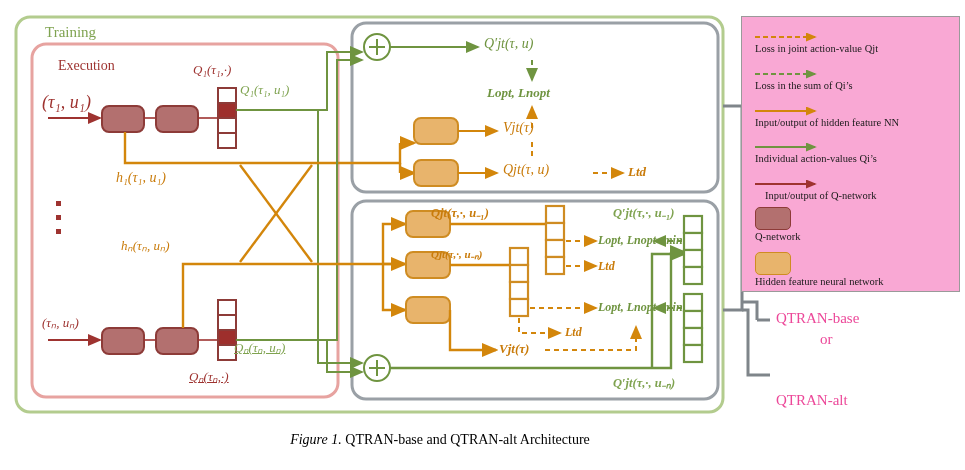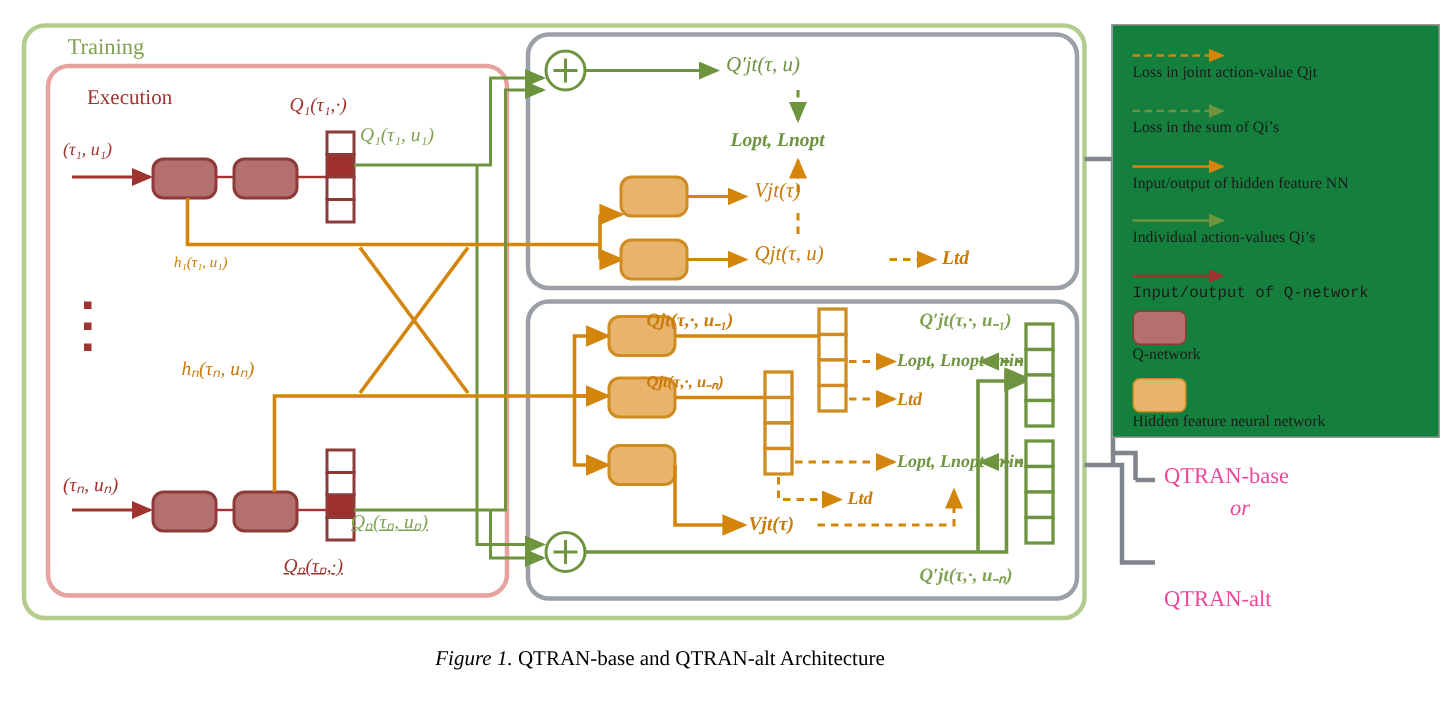--- a/index.html
+++ b/index.html
@@ -10,21 +10,21 @@
        font-family:"Liberation Serif",serif;font-size:14px;color:#000;}
   .cap i{font-style:italic;}
   .lbl{position:absolute;font-family:"Liberation Serif",serif;white-space:nowrap;}
   .it{font-style:italic;}
   .bo{font-weight:bold;}
   .green{color:#6f9440;}
   .dorange{color:#c97b0a;}
   .red{color:#9e3330;}
   .tgreen{color:#7fa350;}
   .legbox{position:absolute;left:741px;top:16px;width:217px;height:274px;
-          border:1px solid #9a9a9a;background:#15803d;}
+          border:1px solid #9a9a9a;background:#f9a8d4;}
   .legtxt{position:absolute;font-family:"Liberation Serif",serif;font-size:10.5px;color:#1a1a1a;white-space:nowrap;}
   .swatchQ{position:absolute;width:34px;height:21px;border-radius:5px;
            background:#b3706f;border:1.6px solid #8d3b38;}
   .swatchH{position:absolute;width:34px;height:21px;border-radius:5px;
            background:#e8b46c;border:1.6px solid #cf8c22;}
   .brlbl{position:absolute;font-family:"Liberation Serif",serif;font-size:15px;color:#ec4899;}
 </style>
 </head>
 <body>
 
@@ -170,24 +170,24 @@
   <path d="M723 106 L742 106" fill="none" stroke="#7f858a" stroke-width="3"></path>
   <path d="M742 106 L742 310 L723 310" fill="none" stroke="#7f858a" stroke-width="3"></path>
   <path d="M742 302 L757 302 L757 320" fill="none" stroke="#7f858a" stroke-width="3"></path>
   <path d="M757 320 L770 320" fill="none" stroke="#7f858a" stroke-width="3"></path>
   <path d="M742 310 L748 310 L748 375 L770 375" fill="none" stroke="#7f858a" stroke-width="3"></path>
 </svg>
 
 <div class="lbl tgreen" style="left:45px;top:24px;font-size:15px;">Training</div>
 <div class="lbl red" style="left:58px;top:58px;font-size:14px;">Execution</div>
 
-<div class="lbl red it" style="left:42px;top:92px;font-size:12px;text-align:right;">(τ₁, u₁)</div>
+<div class="lbl red it" style="left:42px;top:92px;font-size:18px;text-align:right;">(τ₁, u₁)</div>
 <div class="lbl red it" style="left:193px;top:62px;font-size:13px;">Q₁(τ₁,·)</div>
 <div class="lbl tgreen it" style="left:240px;top:82px;font-size:13px;text-align:right;">Q₁(τ₁, u₁)</div>
-<div class="lbl dorange it" style="left:116px;top:170px;font-size:10px;">h₁(τ₁, u₁)</div>
+<div class="lbl dorange it" style="left:116px;top:170px;font-size:14px;">h₁(τ₁, u₁)</div>
 
 <div class="lbl red it" style="left:42px;top:313px;font-size:13px;">(τₙ, uₙ)</div>
 <div class="lbl red it" style="left:189px;top:367px;font-size:13px;text-decoration:underline;">Qₙ(τₙ,·)</div>
 <div class="lbl tgreen it" style="left:234px;top:338px;font-size:13px;text-decoration:underline;">Qₙ(τₙ, uₙ)</div>
 <div class="lbl dorange it" style="left:121px;top:236px;font-size:13px;">hₙ(τₙ, uₙ)</div>
 
 <div class="lbl green it" style="left:484px;top:36px;font-size:14px;text-align:right;">Q′jt(τ, u)</div>
 <div class="lbl green it bo" style="left:487px;top:85px;font-size:13px;">Lopt, Lnopt</div>
 <div class="lbl dorange it" style="left:503px;top:120px;font-size:14px;">Vjt(τ)</div>
 <div class="lbl dorange it" style="left:503px;top:162px;font-size:14px;">Qjt(τ, u)</div>
@@ -222,27 +222,27 @@
     <line x1="13" y1="130" x2="73" y2="130" stroke="#6f9440" stroke-width="1.8" marker-end="url(#lg)"></line>
     <line x1="13" y1="167" x2="73" y2="167" stroke="#9e3330" stroke-width="1.8" marker-end="url(#lr)"></line>
   </svg>
   <div class="swatchQ" style="left:13px;top:190px;"></div>
   <div class="swatchH" style="left:13px;top:235px;"></div>
 
   <div class="legtxt" style="left:13px;top:26px;">Loss in joint action-value Qjt</div>
   <div class="legtxt" style="left:13px;top:63px;">Loss in the sum of Qi’s</div>
   <div class="legtxt" style="left:13px;top:100px;">Input/output of hidden feature NN</div>
   <div class="legtxt" style="left:13px;top:136px;">Individual action-values Qi’s</div>
-  <div class="legtxt" style="left:13px;top:173px;font-family:Liberation Mono, monospace;">Input/output of Q-network</div>
+  <div class="legtxt" style="left:23px;top:173px;">Input/output of Q-network</div>
   <div class="legtxt" style="left:13px;top:214px;">Q-network</div>
   <div class="legtxt" style="left:13px;top:259px;">Hidden feature neural network</div>
 </div>
 
 <div class="brlbl" style="left:776px;top:310px;">QTRAN-base</div>
-<div class="brlbl" style="left:820px;top:331px;font-style:italic;">or</div>
+<div class="brlbl" style="left:820px;top:331px;">or</div>
 <div class="brlbl" style="left:776px;top:364px;margin-top:28px;">QTRAN-alt</div>
 
 <div class="cap">
   <i>Figure 1.</i>
   <span>QTRAN-base and QTRAN-alt Architecture</span>
 </div>
 
 </div>
 
 </body></html>

